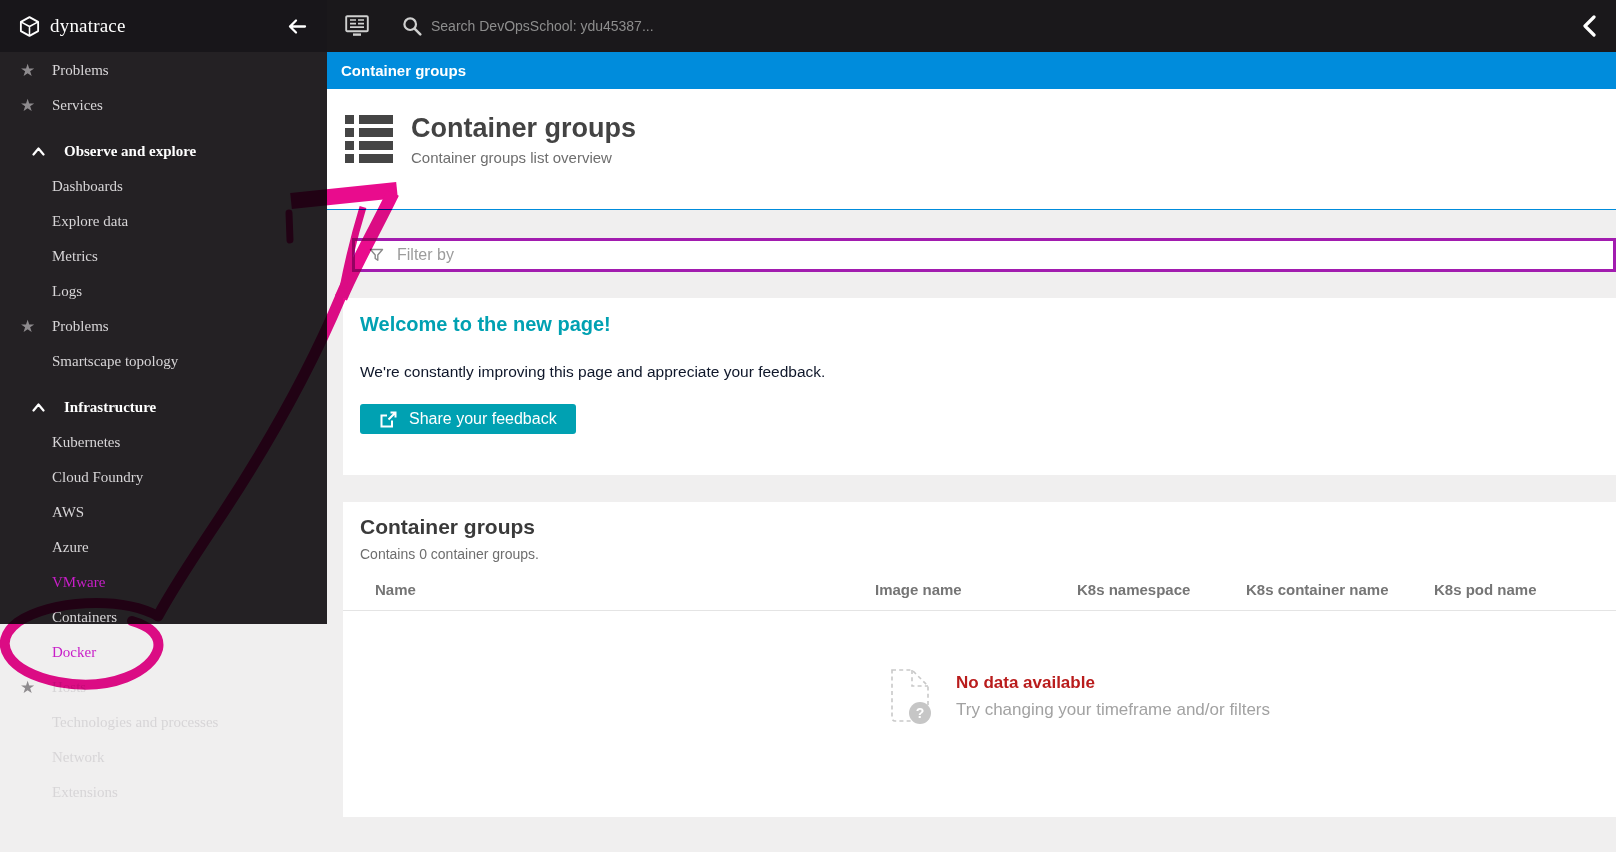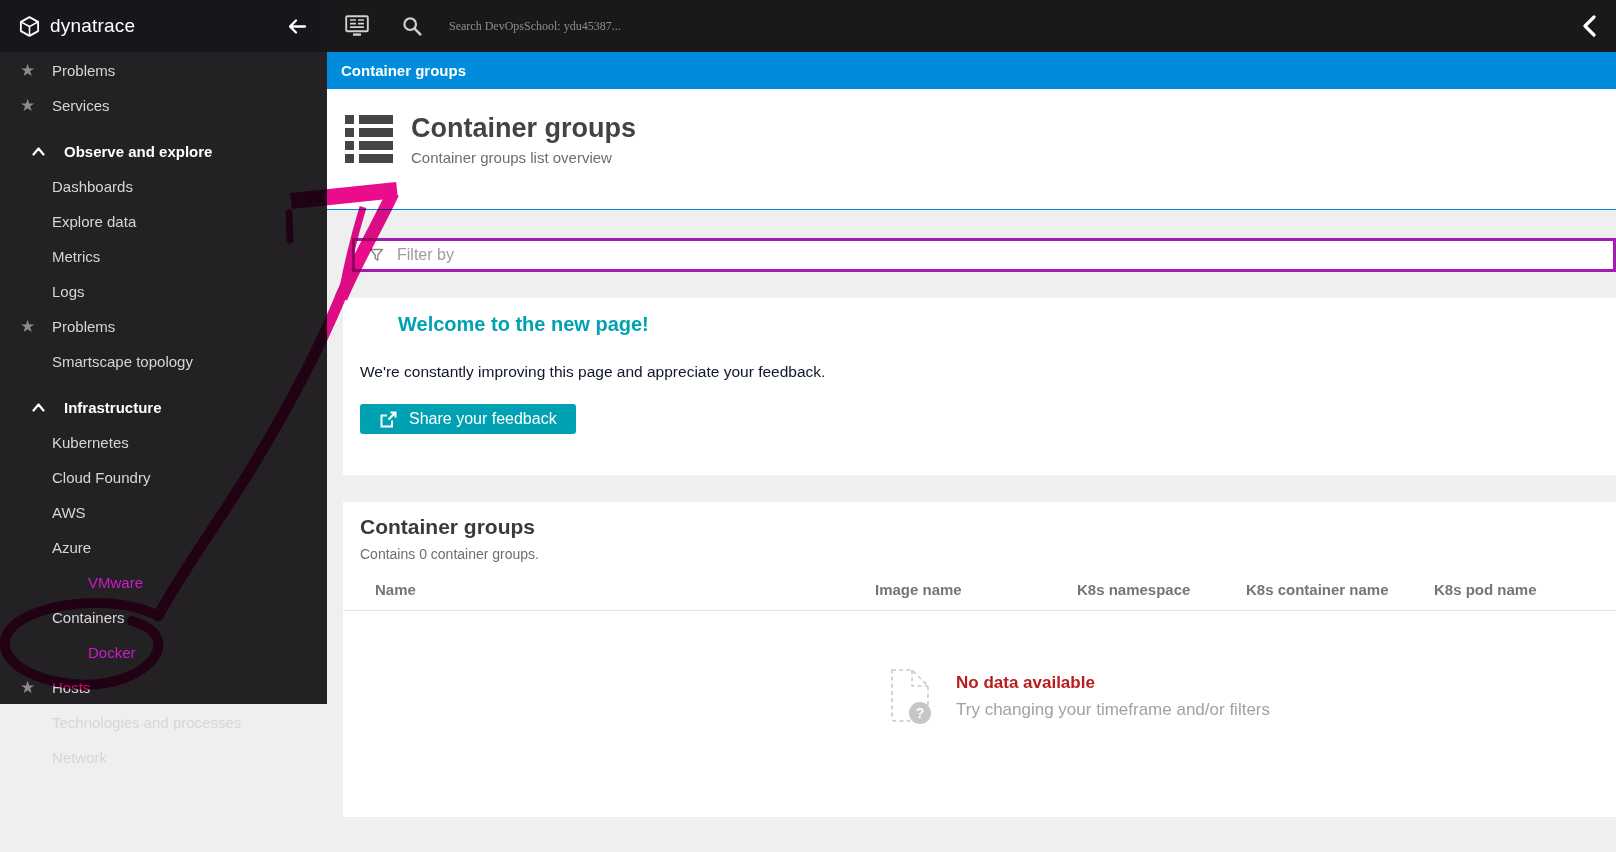--- a/index.html
+++ b/index.html
@@ -5,37 +5,37 @@
   html,body{margin:0;padding:0;}
   body{
     width:1616px;height:852px;position:relative;overflow:hidden;
     background:#f0efef;font-family:"Liberation Sans",sans-serif;
     -webkit-font-smoothing:antialiased;
   }
   :root{
     --accent:#008cdc; --teal:#00a1b2; --magenta_link:#c81ec8; --annotation:#e90c8d;
   }
   
-  .sidebar{position:absolute;left:0;top:0;width:327px;height:704px;background:#242124;z-index:2;}
+  .sidebar{position:absolute;left:0;top:0;width:327px;height:624px;background:#242124;z-index:2;font-family:Liberation Serif, serif;}
   .sidebar-header{height:52px;background:#18161a;display:flex;align-items:center;padding:0 20px 0 18px;}
   .logo-text{color:#fff;font-size:19px;margin-left:9px;letter-spacing:.2px;}
   .collapse-btn{margin-left:auto;cursor:pointer;display:flex;}
   .nav{padding-top:1px;}
   .nav-item{height:35px;display:flex;align-items:center;padding-left:20px;cursor:pointer;}
   .nav-item.header{margin-top:11px;padding-left:32px;}
   .nav-icon{width:32px;display:inline-flex;align-items:center;color:#8e8b8e;font-size:17px;line-height:1;}
   .nav-label{font-size:15px;color:#d7d5d7;white-space:nowrap;}
   .nav-item.header .nav-label{color:#ffffff;font-weight:700;}
-  .nav-item.accent .nav-label{color:var(--magenta_link);margin-left:36px;}
+  .nav-item.accent .nav-label{color:var(--magenta_link);}
   
   .topbar{position:absolute;left:327px;right:0;top:0;height:52px;background:#1a181b;display:flex;align-items:center;}
   .topbar .board{margin-left:18px;display:flex;}
   .topbar .search{margin-left:33px;display:flex;}
-  .search-input{margin-left:24px;flex:1;background:transparent;border:none;outline:none;
-    font-family:Liberation Serif, serif;font-size:12px;color:#dddddd;}
+  .search-input{margin-left:6px;flex:1;background:transparent;border:none;outline:none;
+    font-family:Liberation Sans, sans-serif;font-size:14px;color:#dddddd;}
   .search-input::placeholder{color:#8d8d8d;}
   .topbar .chevron{margin-right:20px;display:flex;cursor:pointer;}
   
   .breadcrumb-bar{position:absolute;left:327px;right:0;top:52px;height:37px;background:var(--accent);
     display:flex;align-items:center;padding-left:14px;}
   .breadcrumb{color:#fff;font-size:15px;font-weight:700;}
   
   .page-header{position:absolute;left:327px;right:0;top:89px;height:121px;background:#fff;
     border-bottom:1px solid var(--accent);box-sizing:border-box;display:flex;padding:25px 0 0 18px;}
   .ph-icon{width:48px;height:50px;flex:none;}
@@ -45,21 +45,21 @@
   
   .filter-box{position:absolute;left:352px;right:0;top:238px;height:34px;background:#fff;
     border:3px solid #a21caf;box-sizing:border-box;display:flex;align-items:center;padding-left:14px;}
   .filter-box .funnel{display:flex;margin-right:11px;}
   .filter-input{flex:1;border:none;outline:none;background:transparent;
     font-family:"Liberation Sans",sans-serif;font-size:16px;color:#444;}
   .filter-input::placeholder{color:#9c9c9c;}
   
   .welcome-card{position:absolute;left:343px;right:0;top:298px;height:177px;background:#fff;
     box-sizing:border-box;padding:15px 0 0 17px;}
-  .wc-title{font-size:20px;font-weight:700;color:var(--teal);margin-left:38px;}
+  .wc-title{font-size:20px;font-weight:700;color:var(--teal);}
   .wc-body{margin-top:27px;font-size:15.5px;color:#0f172a;}
   .wc-btn{margin-top:23px;display:inline-flex;align-items:center;gap:11px;height:30px;padding:0 19px;
     background:var(--teal);color:#fff;font-size:16px;border:none;border-radius:3px;cursor:pointer;
     font-family:"Liberation Sans",sans-serif;}
   
   .table-card{position:absolute;left:343px;right:0;top:502px;height:315px;background:#fff;
     box-sizing:border-box;padding-top:13px;overflow:hidden;}
   .tc-title{margin-left:17px;font-size:21px;font-weight:700;color:#3a3a3a;}
   .tc-sub{margin:7px 0 0 17px;font-size:14px;color:#6e6e6e;}
   .thead{display:grid;grid-template-columns:500px 202px 169px 188px 1fr;
@@ -172,20 +172,24 @@
         <span class="nav-icon">★</span>
         <span class="nav-label">Hosts</span>
       </div>
       <div class="nav-item link">
         <span class="nav-icon"></span>
         <span class="nav-label">Technologies and processes</span>
       </div>
       <div class="nav-item link">
         <span class="nav-icon"></span>
         <span class="nav-label">Network</span>
+      </div>
+      <div class="nav-item link">
+        <span class="nav-icon"></span>
+        <span class="nav-label">Extensions</span>
       </div>
     </div>
 </div>
 
 <div class="topbar">
   <span class="board">
     <svg width="24" height="22" viewBox="0 0 24 22">
       <rect x="1.2" y="1.2" width="21.6" height="15" rx="1" fill="none" stroke="#cfcfcf" stroke-width="1.9"></rect>
       <path d="M5 5 H11 M13 5 H19 M5 8.6 H11 M13 8.6 H19 M5 12.2 H19" stroke="#cfcfcf" stroke-width="1.7"></path>
       <rect x="8" y="18.4" width="8" height="2.4" fill="#cfcfcf"></rect>

